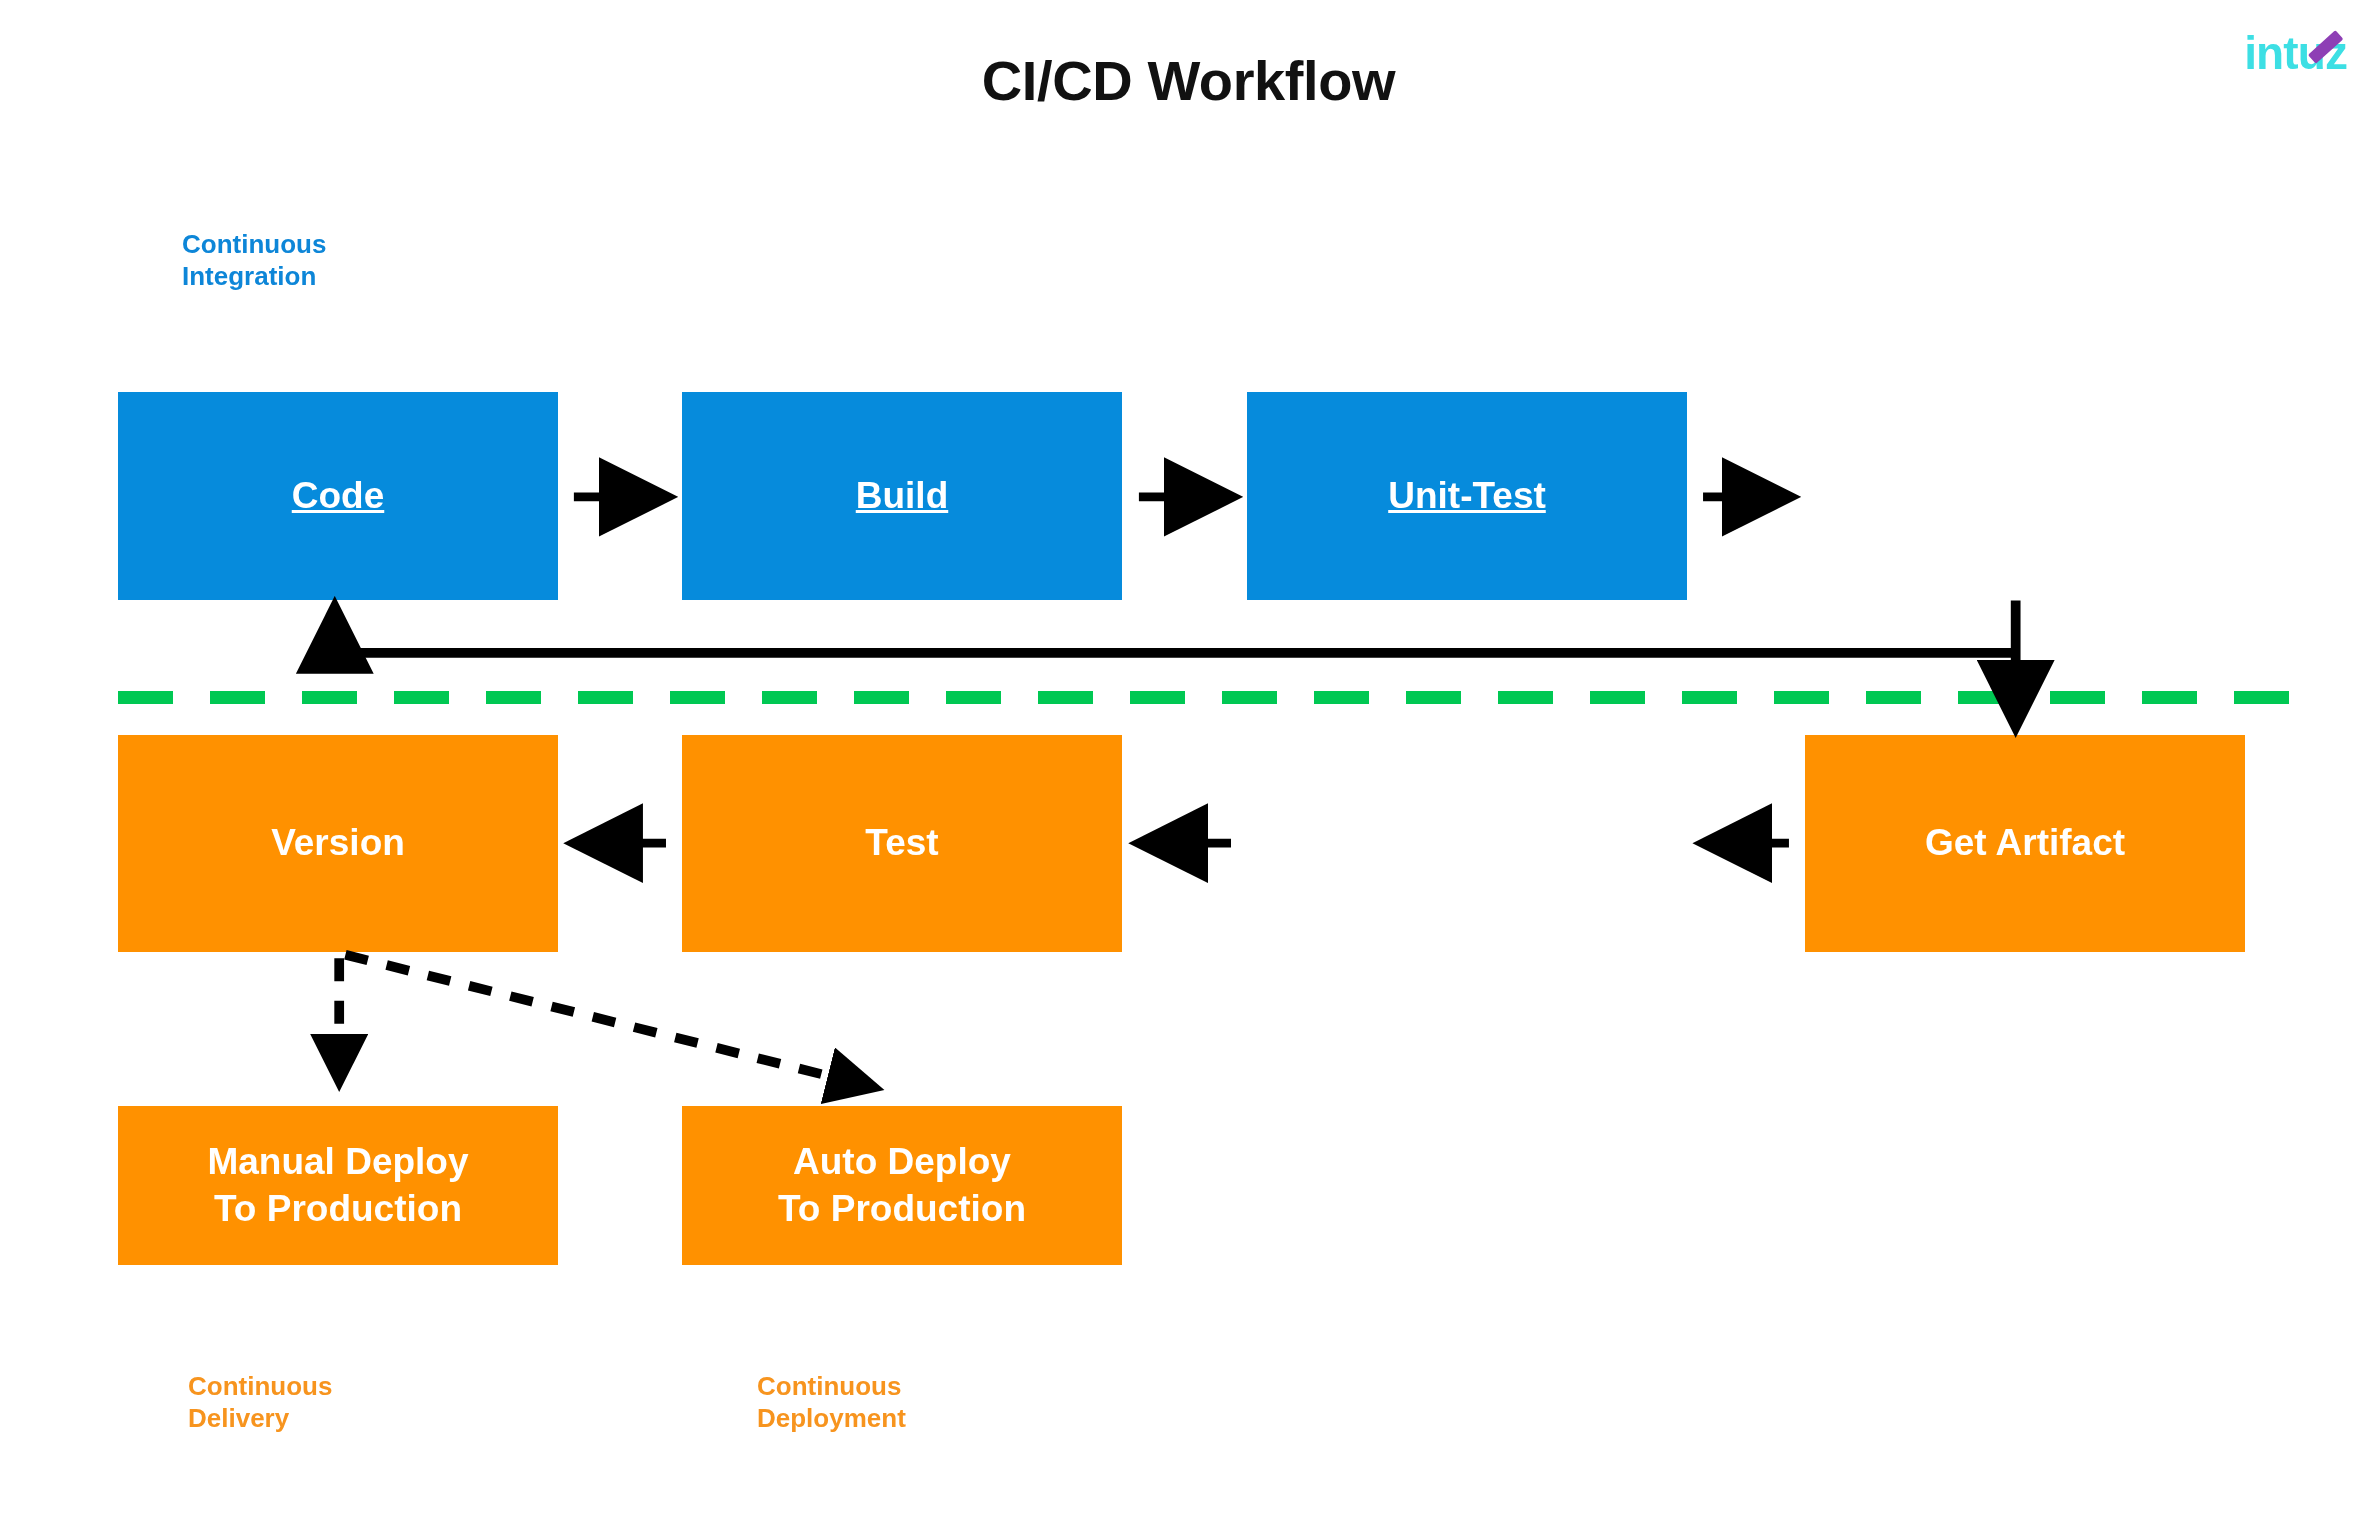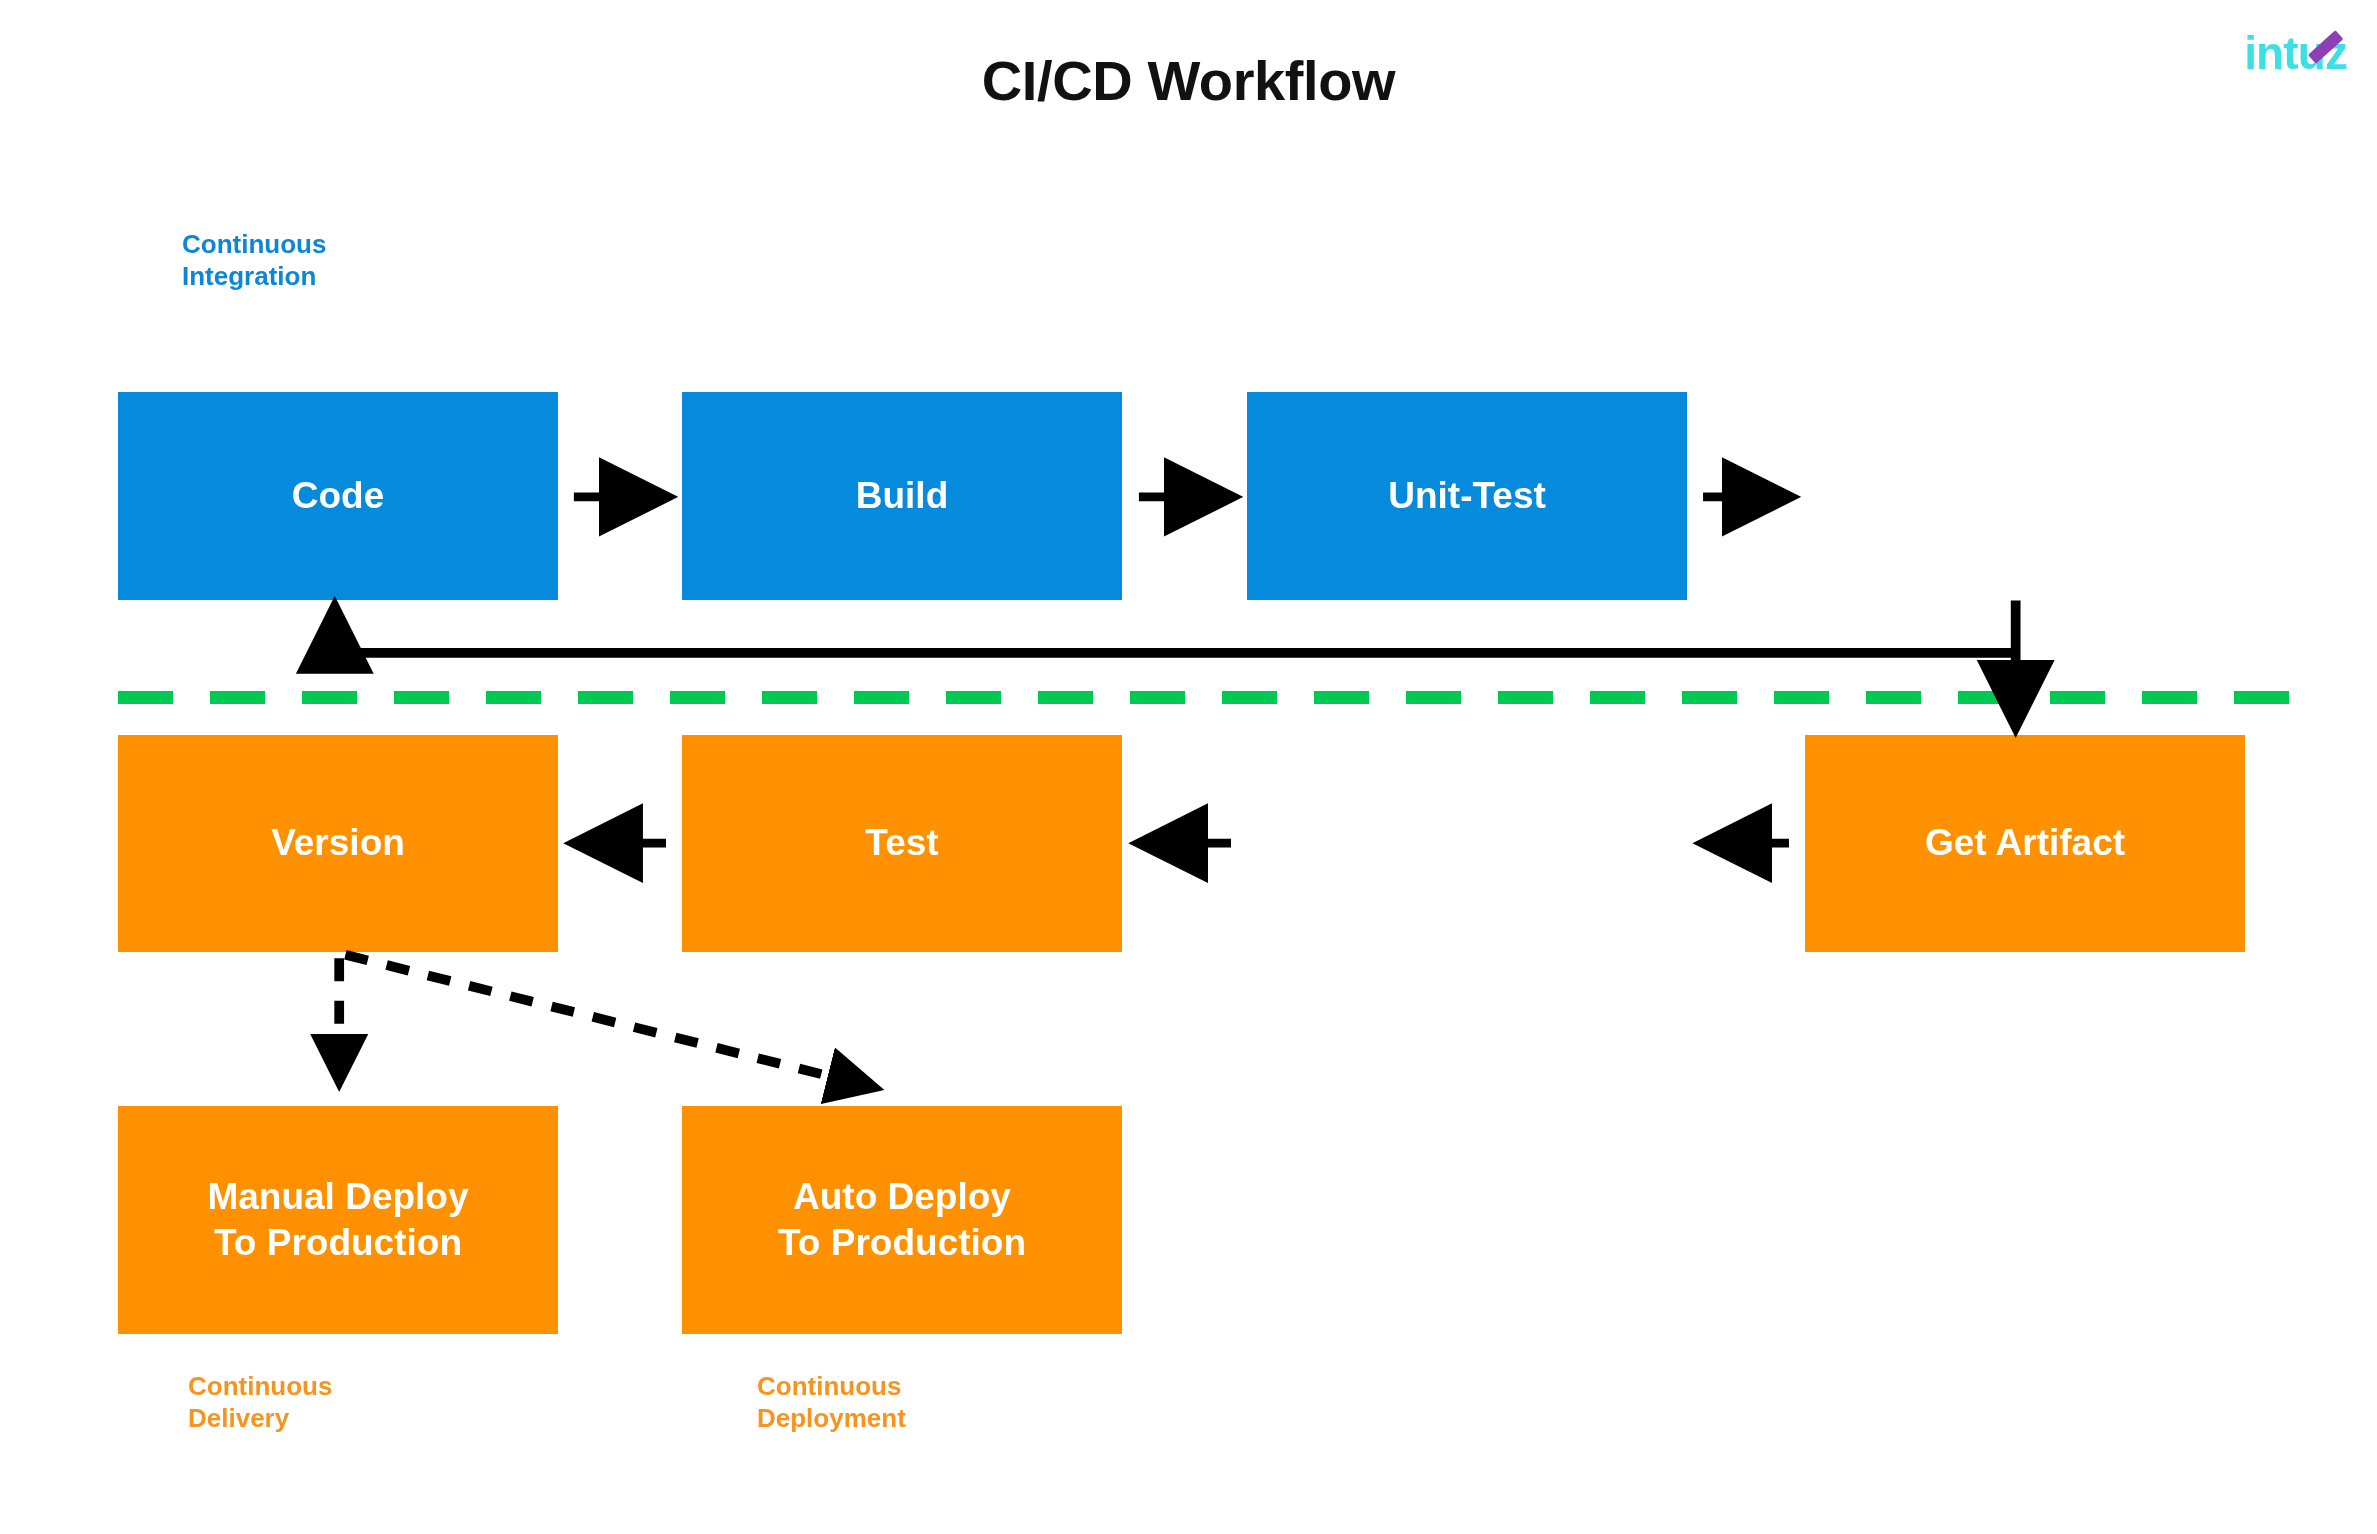--- a/index.html
+++ b/index.html
@@ -97,27 +97,27 @@
     justify-content: center;
     text-align: center;
     color: #ffffff;
     font-weight: bold;
     font-size: 37px;
     line-height: 1.25;
     white-space: pre-line;
     box-sizing: border-box;
     padding: 3.5px 7px;
   }
-  .node.blue { background: #068BDC; }
+  .node.blue { background: #068BDC; text-decoration: underline; }
   .node.orange { background: #FF9100; }
 
   
   .row-ci { top: 392px; height: 208px; }
   .row-cd { top: 735px; height: 217px; }
-  .row-bottom { top: 1106px; height: 228px; }
+  .row-bottom { top: 1106px; height: 159px; }
 
   .col-1 { left: 118px;  width: 440px; }
   .col-2 { left: 682px;  width: 440px; }
   .col-3 { left: 1247px; width: 440px; }
   .col-4 { left: 1805px; width: 440px; }
 
   
   #ci-cd-divider {
     position: absolute;
     left: 118px;

